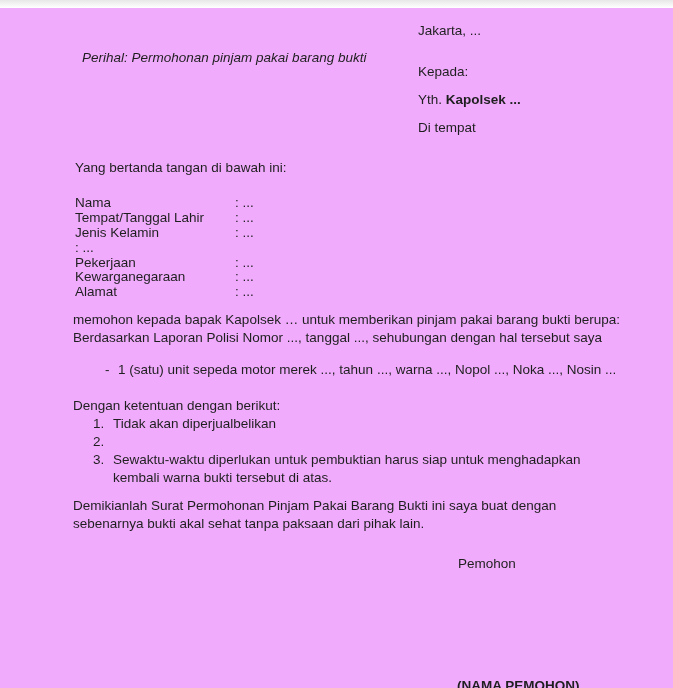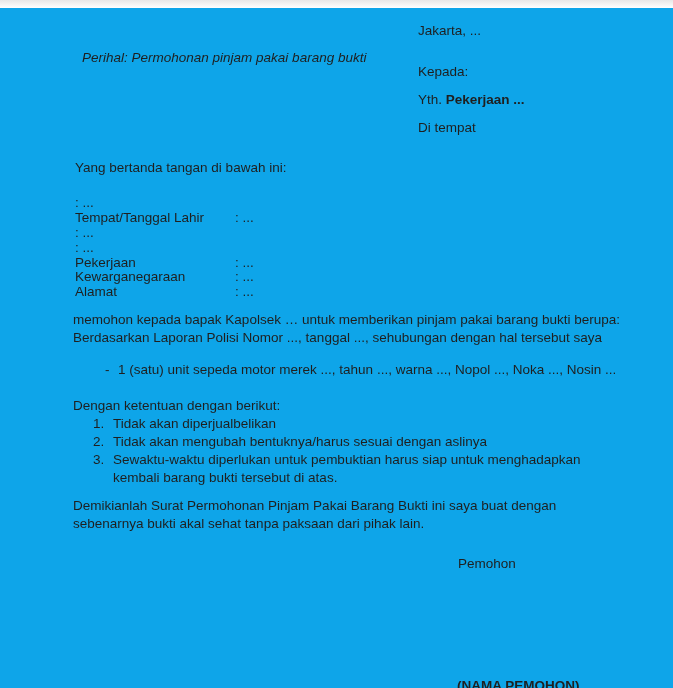--- a/index.html
+++ b/index.html
@@ -1,21 +1,21 @@
 <!DOCTYPE html>
 <html><head>
 <meta charset="utf-8">
 <style>
   * { margin: 0; padding: 0; box-sizing: border-box; }
   html, body { background: #ffffff; }
   .page {
     position: relative;
     width: 673px;
     height: 688px;
-    background: #0ea5e9;
+    background: #f0abfc;
     font-family: "Liberation Sans", "DejaVu Sans", sans-serif;
     font-size: 13.5px;
     line-height: 18px;
     color: #1f1f1f;
     overflow: hidden;
   }
   .top-edge {
     position: absolute;
     top: 0; left: 0;
     width: 100%; height: 8px;
@@ -59,35 +59,37 @@
 
 <div class="page">
   <div class="top-edge"></div>
 
   <div class="abs date-line">Jakarta, ...</div>
 
   <div class="abs subject-line">Perihal: Permohonan pinjam pakai barang bukti</div>
 
   <div class="abs kepada-line">Kepada:</div>
 
-  <div class="abs yth-line"><span>Yth. </span><span class="bold">Pekerjaan ...</span></div>
+  <div class="abs yth-line"><span>Yth. </span><span class="bold">Kapolsek ...</span></div>
 
   <div class="abs place-line">Di tempat</div>
 
   <div class="abs opening-line">Yang bertanda tangan di bawah ini:</div>
 
   <div class="abs fields">
     <div class="field-row">
+      <span class="field-label">Nama</span>
       <span class="field-value">: ...</span>
     </div>
     <div class="field-row">
       <span class="field-label">Tempat/Tanggal Lahir</span>
       <span class="field-value">: ...</span>
     </div>
     <div class="field-row">
+      <span class="field-label">Jenis Kelamin</span>
       <span class="field-value">: ...</span>
     </div>
     <div class="field-row">
       <span class="field-value">: ...</span>
     </div>
     <div class="field-row">
       <span class="field-label">Pekerjaan</span>
       <span class="field-value">: ...</span>
     </div>
     <div class="field-row">
@@ -112,27 +114,26 @@
 
   <div class="abs cond-title">Dengan ketentuan dengan berikut:</div>
 
   <div class="abs cond-list">
     <div class="cond-item">
       <span class="item-number">1.</span>
       <span>Tidak akan diperjualbelikan</span>
     </div>
     <div class="cond-item">
       <span class="item-number">2.</span>
-      <span>Tidak akan mengubah bentuknya/harus sesuai dengan aslinya</span>
     </div>
     <div class="cond-item">
       <span class="item-number">3.</span>
       <span>
         <div>Sewaktu-waktu diperlukan untuk pembuktian harus siap untuk menghadapkan</div>
-        <div>kembali barang bukti tersebut di atas.</div>
+        <div>kembali warna bukti tersebut di atas.</div>
       </span>
     </div>
   </div>
 
   <div class="abs closing-para">
     <div>Demikianlah Surat Permohonan Pinjam Pakai Barang Bukti ini saya buat dengan</div>
     <div>sebenarnya bukti akal sehat tanpa paksaan dari pihak lain.</div>
   </div>
 
   <div class="abs sig-role">Pemohon</div>

